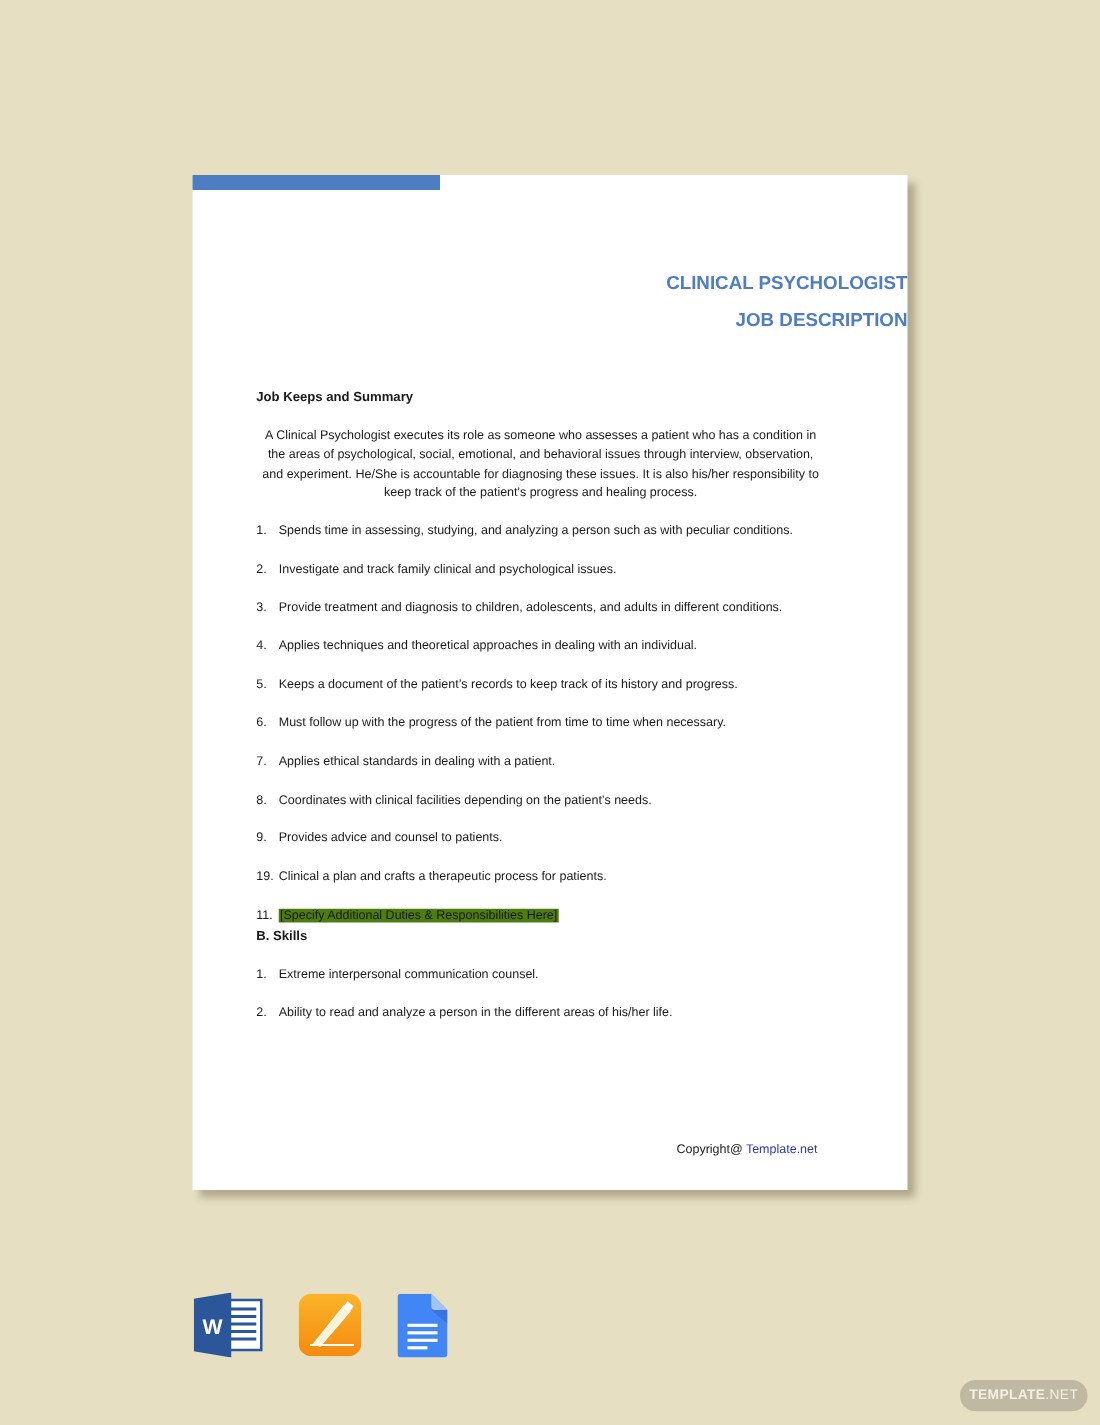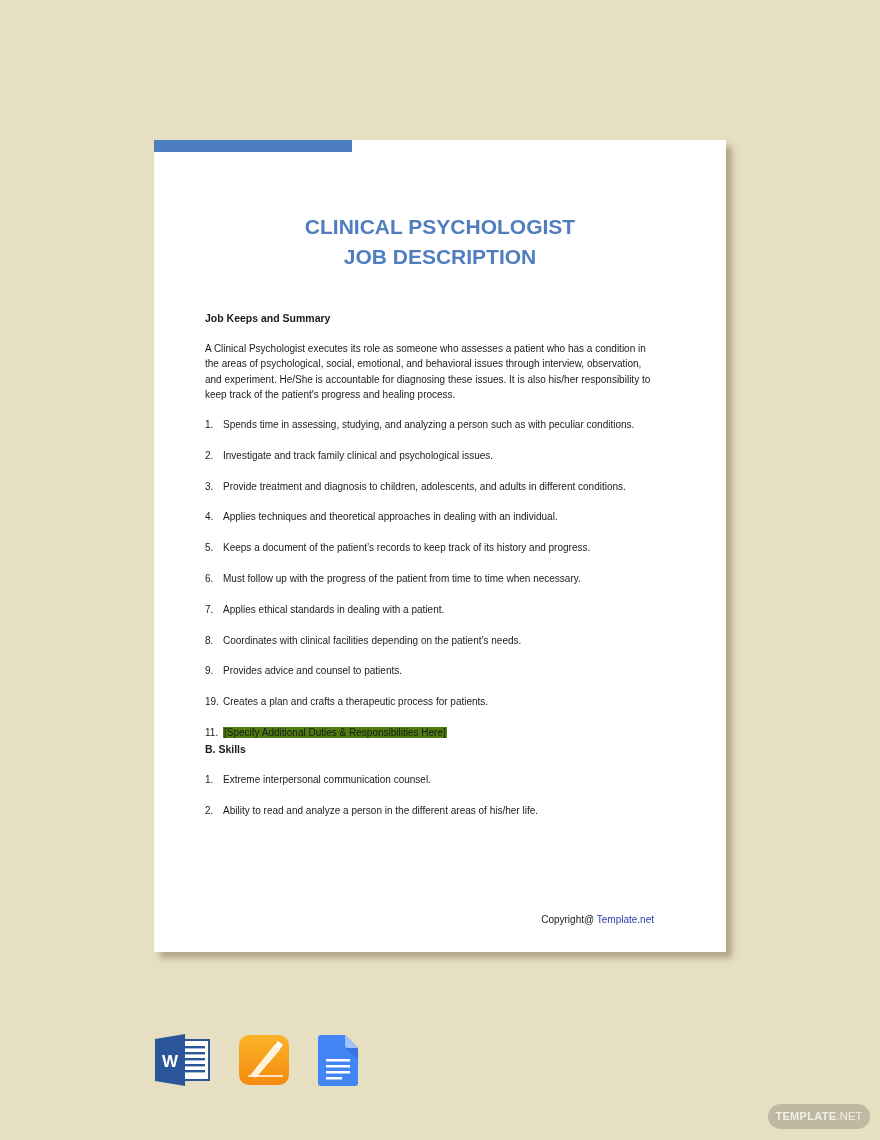--- a/index.html
+++ b/index.html
@@ -29,24 +29,24 @@
       top: 0;
       width: 198px;
       height: 12px;
       background: #4e7ec2;
     }
     .title {
       position: absolute;
       left: 0;
       top: 72px;
       width: 572px;
-      text-align: center;
+      text-align: right;
       color: #4f7dbf;
       font-weight: bold;
-      font-size: 21px;
+      font-size: 15px;
       line-height: 30px;
       letter-spacing: 0px;
     }
     .title div { display: block; }
     .content {
       position: absolute;
       left: 51px;
       top: 170px;
       width: 455px;
       color: #1a1a1a;
@@ -55,21 +55,21 @@
     .heading {
       font-weight: bold;
       font-size: 10.5px;
       margin: 0;
       line-height: 16px;
     }
     .summary {
       margin: 15px 0 0 0;
       line-height: 15.3px;
       font-size: 10px;
-      text-align: left;
+      text-align: center;
     }
     .section-a { margin-top: 30px; }
     .list {
       list-style: none;
       margin: 0;
       padding: 0;
     }
     .list li {
       display: flex;
       line-height: 16px;
@@ -172,21 +172,21 @@
       <li>
           <span class="num">8.</span>
           <span class="txt">Coordinates with clinical facilities depending on the patient’s needs.</span>
         </li>
       <li>
           <span class="num">9.</span>
           <span class="txt">Provides advice and counsel to patients.</span>
         </li>
       <li>
           <span class="num">19.</span>
-          <span class="txt">Creates a plan and crafts a therapeutic process for patients.</span>
+          <span class="txt">Clinical a plan and crafts a therapeutic process for patients.</span>
         </li>
       <li>
           <span class="num">11.</span>
           <span class="txt"><span class="highlight">[Specify Additional Duties &amp; Responsibilities Here]</span></span>
         </li>
     </ol>
 
     <p class="heading section-b">B. Skills</p>
     <ol class="list">
       <li>

